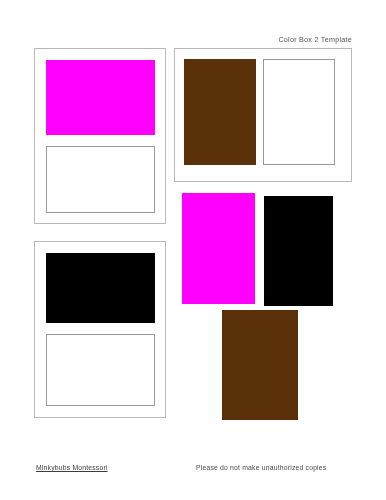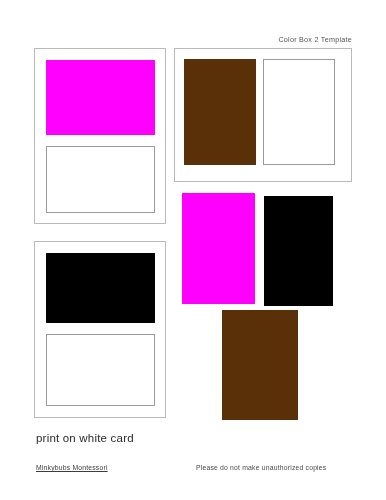--- a/index.html
+++ b/index.html
@@ -119,19 +119,18 @@
 
   <div class="outer-frame" id="frame-right-top" style="border-color: rgb(185, 185, 185);">
     <div class="card" id="card-right-top-brown" style="background: rgb(90, 48, 8);"></div>
     <div class="card outlined" id="card-right-top-blank" style="background: rgb(255, 255, 255); border-color: rgb(154, 154, 154);"></div>
   </div>
 
   <div class="card" id="card-free-magenta" style="background: rgb(255, 0, 255);"></div>
   <div class="card" id="card-free-black" style="background: rgb(0, 0, 0);"></div>
   <div class="card" id="card-free-brown" style="background: rgb(90, 48, 8);"></div>
 
-  <div class="note-primary">print on white card</div>
 
   <div class="credit-link">Minkybubs Montessori</div>
 
   <div class="copyright-note">Please do not make unauthorized copies</div>
 
 </div>
 
 </body></html>

